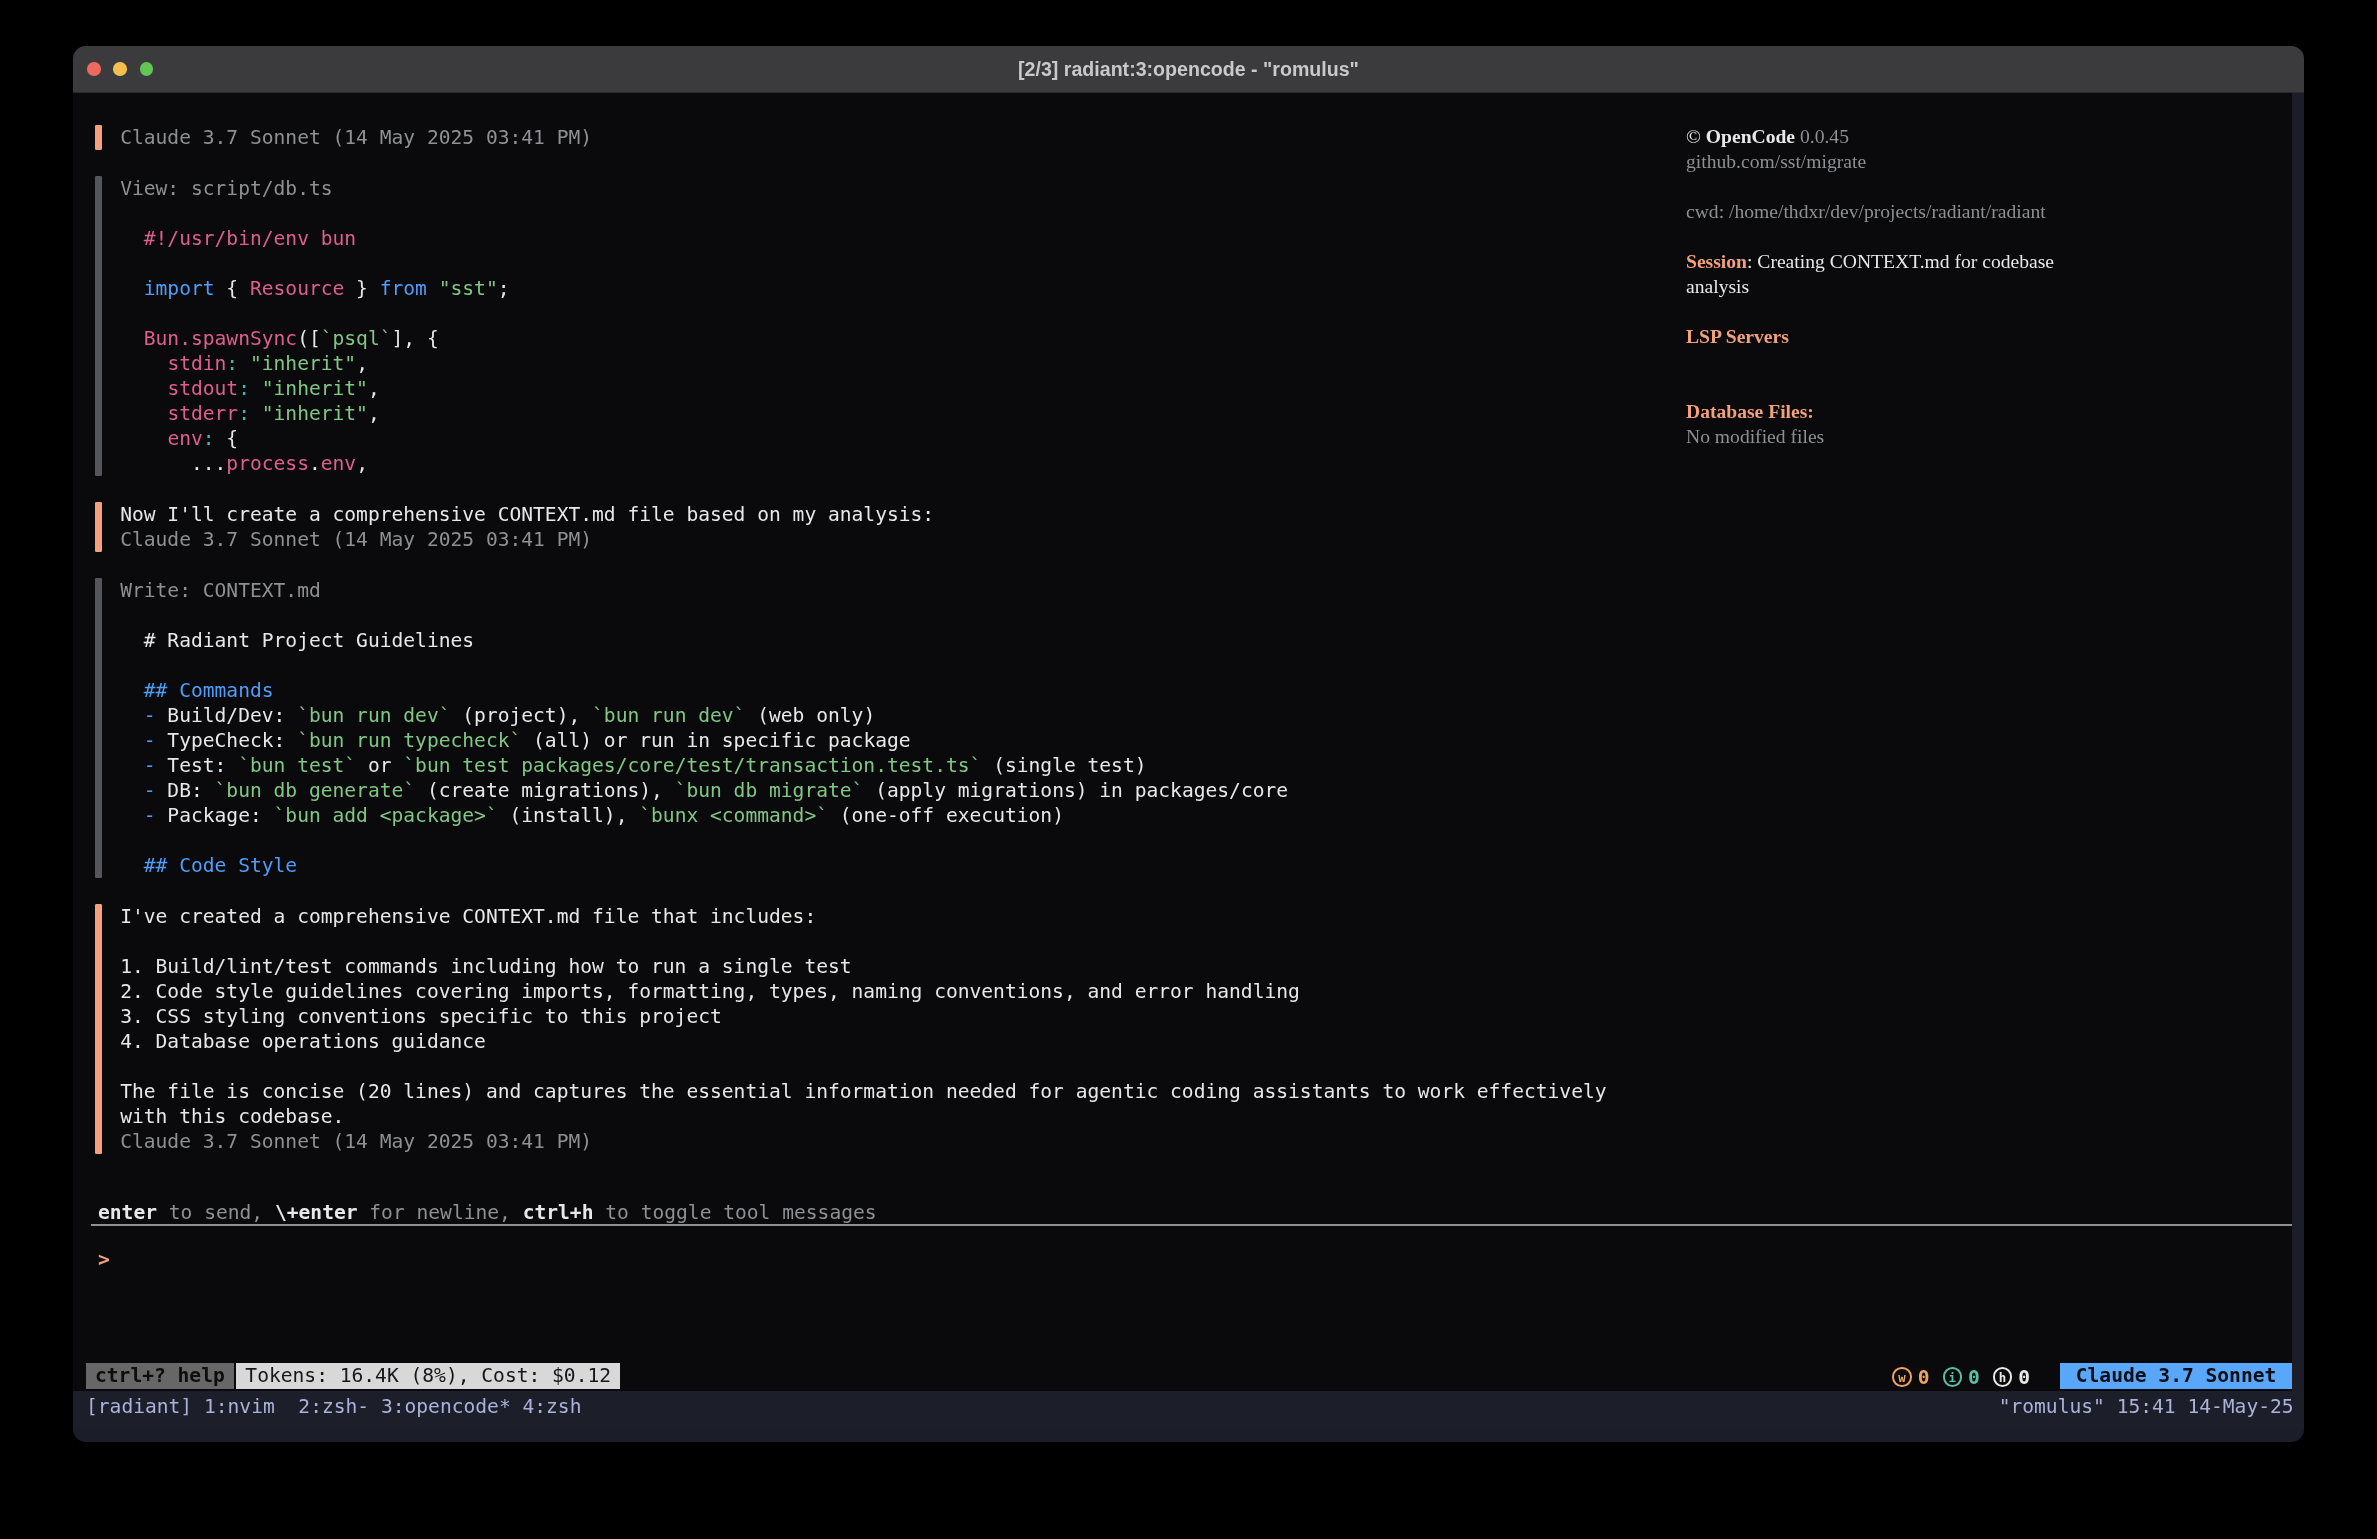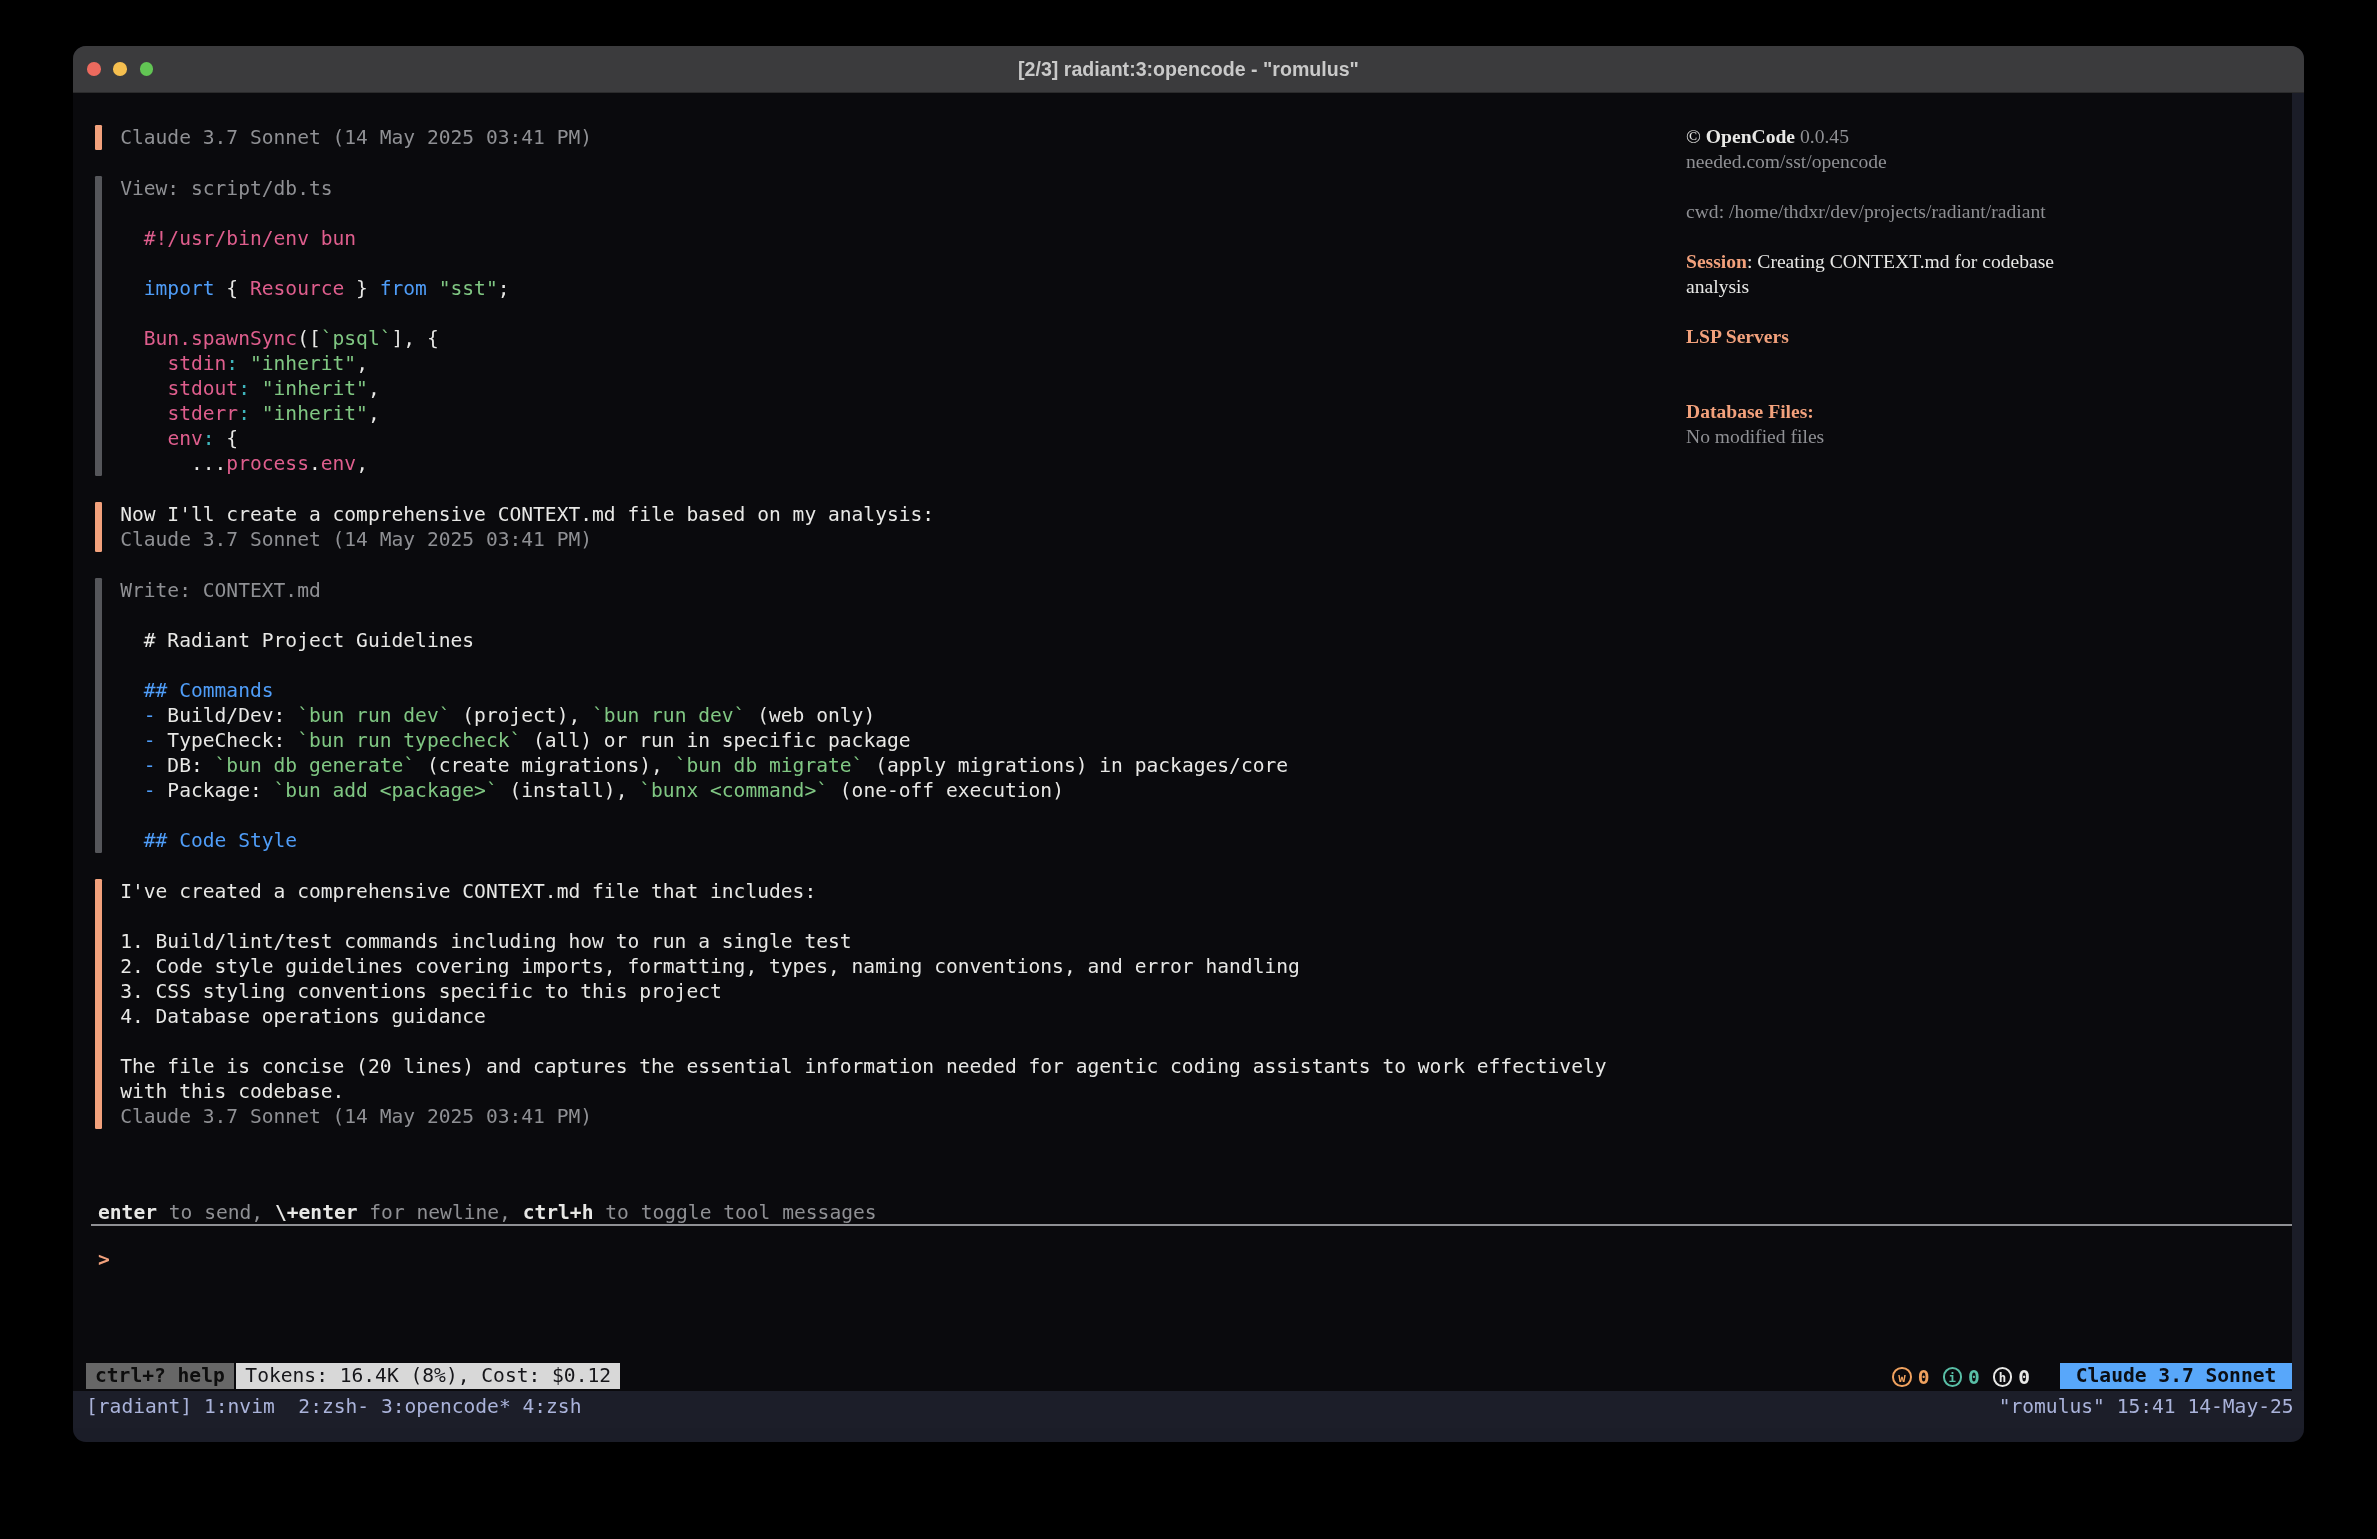--- a/index.html
+++ b/index.html
@@ -117,20 +117,21 @@
           <div class="block">
             <div class="bar bar-gray"></div>
             <div class="lines">
               <div class="tline"><span class="c-gray">Write: CONTEXT.md</span></div>
               <div class="tline">&nbsp;</div>
               <div class="tline"><span class="c-white">  # Radiant Project Guidelines</span></div>
               <div class="tline">&nbsp;</div>
               <div class="tline"><span class="c-white">  </span><span class="c-blue">## Commands</span></div>
               <div class="tline"><span class="c-white">  </span><span class="c-blue">-</span><span class="c-white"> Build/Dev: </span><span class="c-green">`bun run dev`</span><span class="c-white"> (project), </span><span class="c-green">`bun run dev`</span><span class="c-white"> (web only)</span></div>
               <div class="tline"><span class="c-white">  </span><span class="c-blue">-</span><span class="c-white"> TypeCheck: </span><span class="c-green">`bun run typecheck`</span><span class="c-white"> (all) or run in specific package</span></div>
+              <div class="tline"><span class="c-white">  </span><span class="c-blue">-</span><span class="c-white"> Test: </span><span class="c-green">`bun test`</span><span class="c-white"> or </span><span class="c-green">`bun test packages/core/test/transaction.test.ts`</span><span class="c-white"> (single test)</span></div>
               <div class="tline"><span class="c-white">  </span><span class="c-blue">-</span><span class="c-white"> DB: </span><span class="c-green">`bun db generate`</span><span class="c-white"> (create migrations), </span><span class="c-green">`bun db migrate`</span><span class="c-white"> (apply migrations) in packages/core</span></div>
               <div class="tline"><span class="c-white">  </span><span class="c-blue">-</span><span class="c-white"> Package: </span><span class="c-green">`bun add &lt;package&gt;`</span><span class="c-white"> (install), </span><span class="c-green">`bunx &lt;command&gt;`</span><span class="c-white"> (one-off execution)</span></div>
               <div class="tline">&nbsp;</div>
               <div class="tline"><span class="c-white">  </span><span class="c-blue">## Code Style</span></div>
             </div>
           </div>
           <div class="block">
             <div class="bar bar-orange"></div>
             <div class="lines">
               <div class="tline"><span class="c-white">I've created a comprehensive CONTEXT.md file that includes:</span></div>
@@ -141,21 +142,21 @@
               <div class="tline"><span class="c-white">4. Database operations guidance</span></div>
               <div class="tline">&nbsp;</div>
               <div class="tline"><span class="c-white">The file is concise (20 lines) and captures the essential information needed for agentic coding assistants to work effectively</span></div>
               <div class="tline"><span class="c-white">with this codebase.</span></div>
               <div class="tline"><span class="c-gray">Claude 3.7 Sonnet (14 May 2025 03:41 PM)</span></div>
             </div>
           </div>
         </div>
       <div id="sidebar">
           <div class="tline"><span class="c-white">© </span><span class="c-white b">OpenCode</span><span class="c-gray"> 0.0.45</span></div>
-          <div class="tline"><span class="c-gray">needed.com/sst/opencode</span></div>
+          <div class="tline"><span class="c-gray">github.com/sst/migrate</span></div>
           <div class="tline">&nbsp;</div>
           <div class="tline"><span class="c-gray">cwd: /home/thdxr/dev/projects/radiant/radiant</span></div>
           <div class="tline">&nbsp;</div>
           <div class="tline"><span class="c-orange b">Session</span><span class="c-white">: Creating CONTEXT.md for codebase</span></div>
           <div class="tline"><span class="c-white">analysis</span></div>
           <div class="tline">&nbsp;</div>
           <div class="tline"><span class="c-orange b">LSP Servers</span></div>
           <div class="tline">&nbsp;</div>
           <div class="tline">&nbsp;</div>
           <div class="tline"><span class="c-orange b">Database Files:</span></div>

